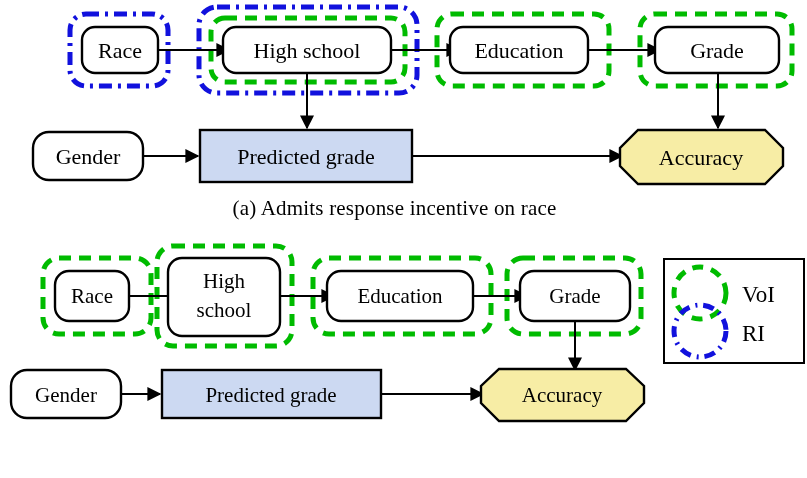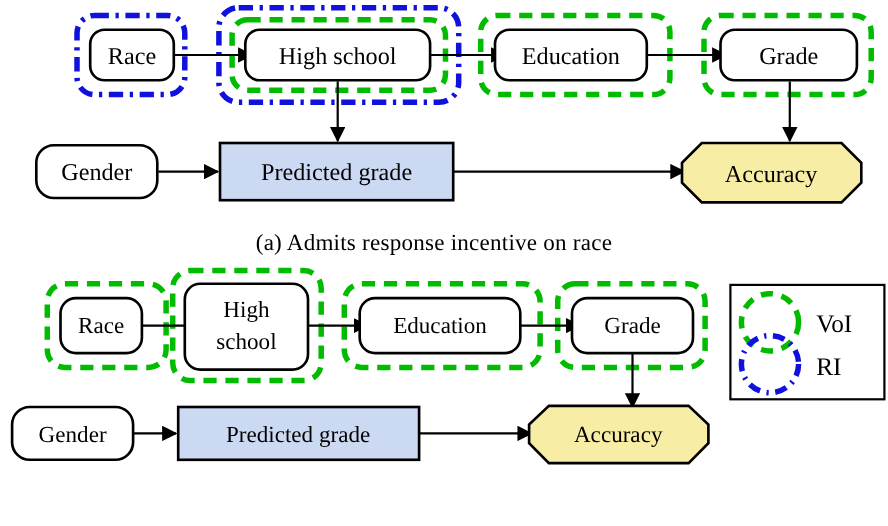--- a/index.html
+++ b/index.html
@@ -22,21 +22,21 @@
   }
   .caption {
     position: absolute;
     width: 100%;
     text-align: center;
     font-family: "Liberation Serif", "DejaVu Serif", serif;
     font-size: 21px;
     color: #000000;
     letter-spacing: 0.2px;
   }
-  #caption-a { top: 208px; }
+  #caption-a { top: 196px; }
   #caption-b { top: 436px; }
   svg text {
     font-family: "Liberation Serif", "DejaVu Serif", serif;
     fill: #000000;
   }
   .node-label { font-size: 22px; }
   .node-label-sm { font-size: 21px; }
   .legend-label { font-size: 23px; }
 </style>
 </head>

